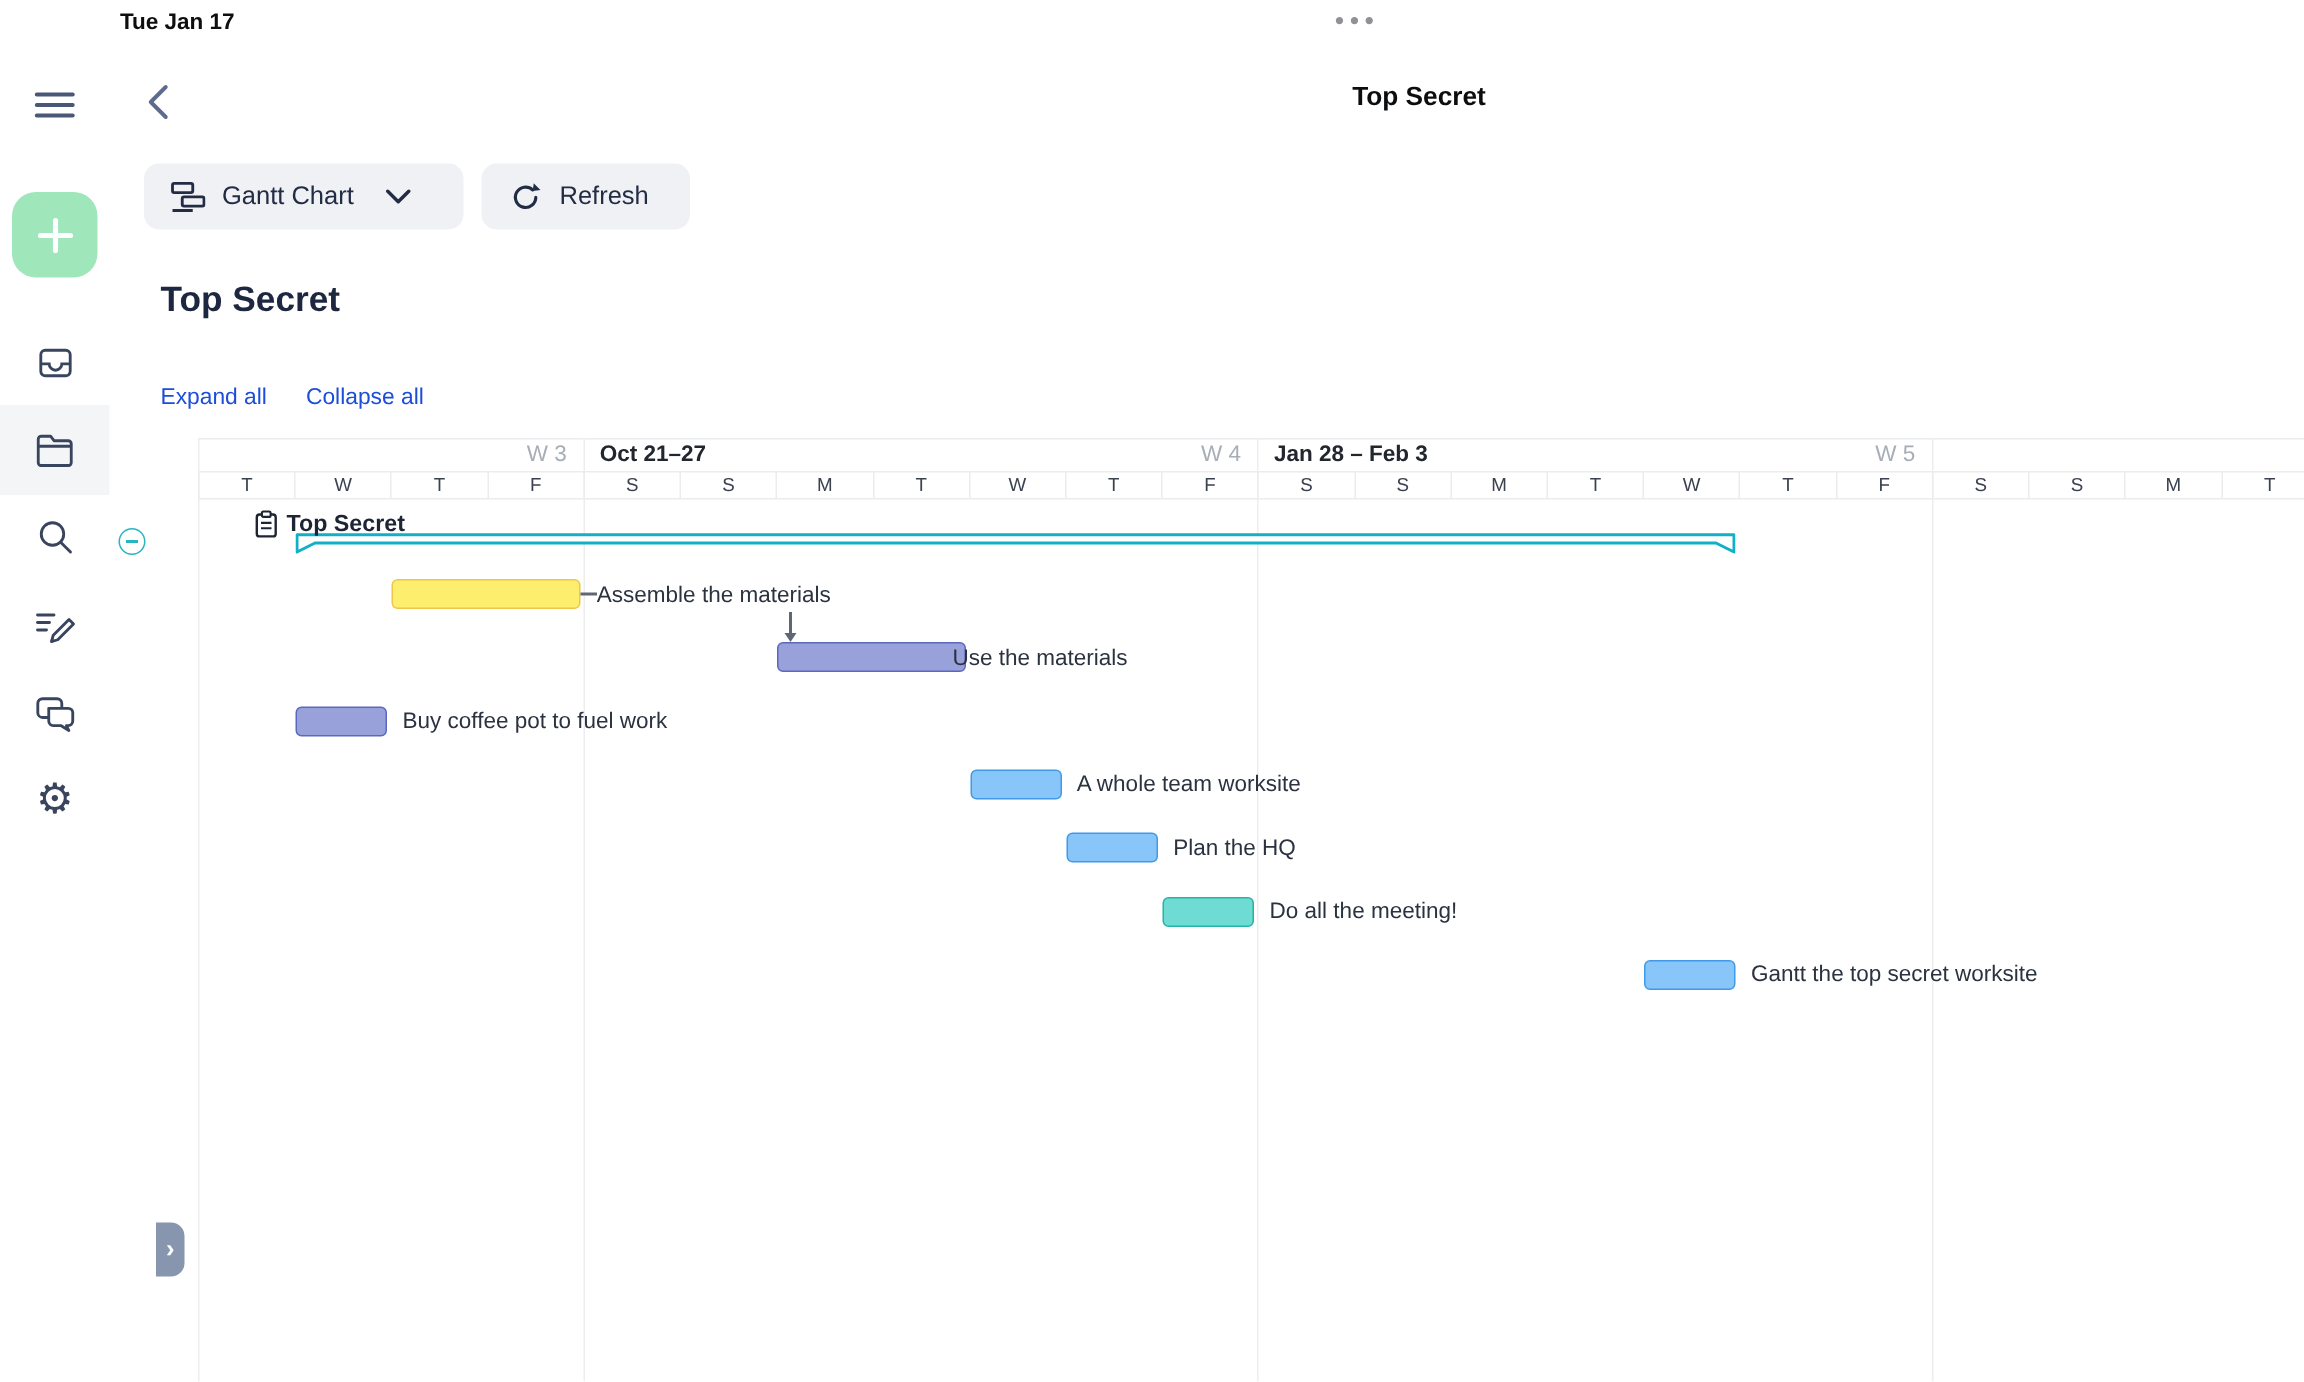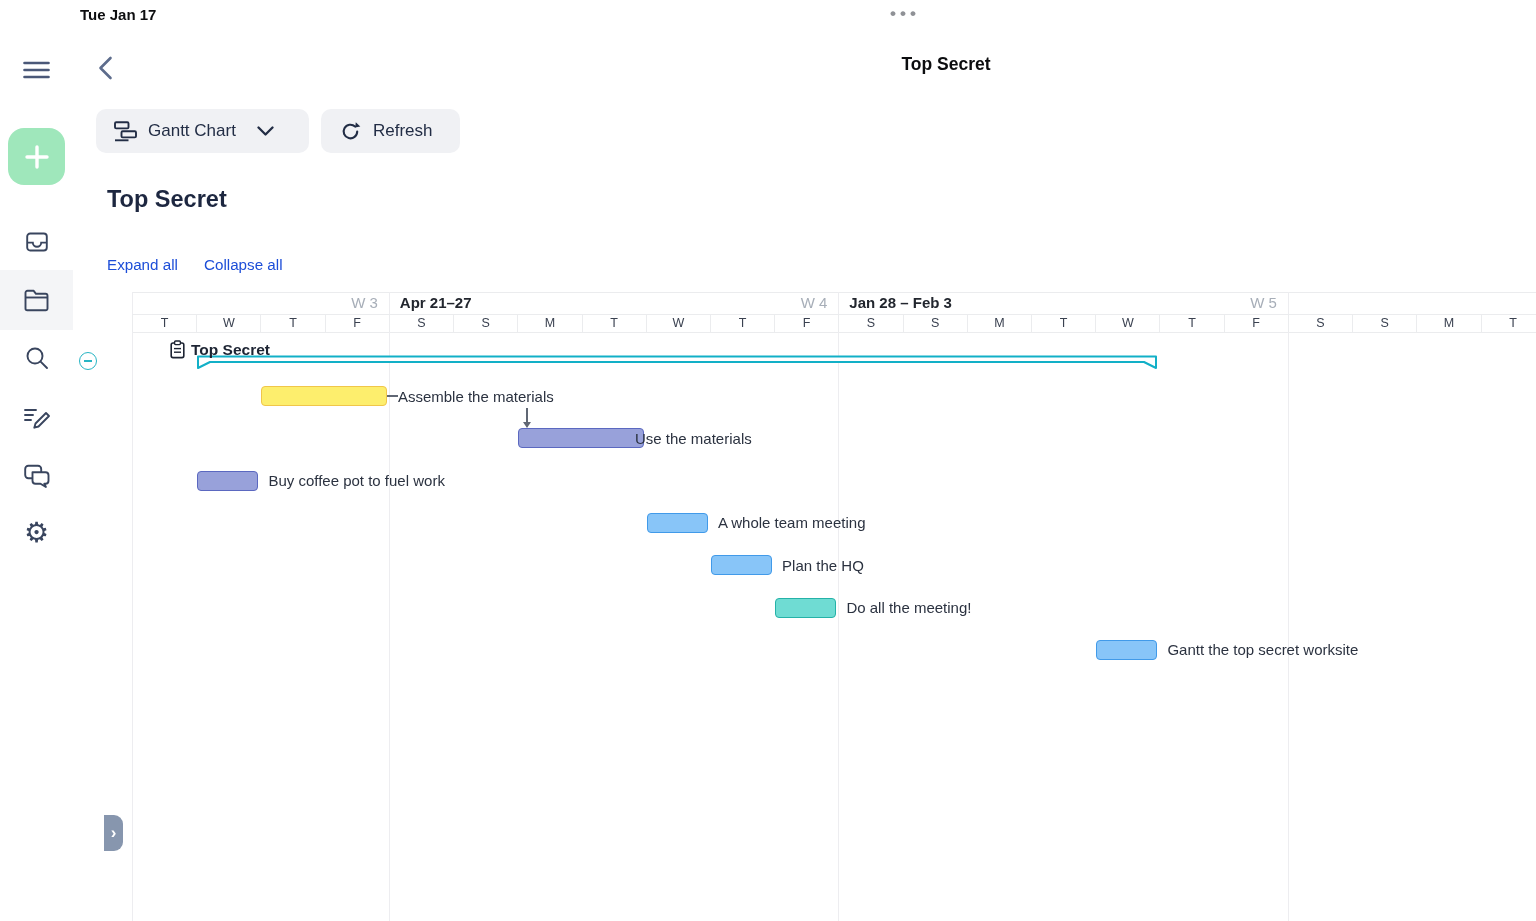--- a/index.html
+++ b/index.html
@@ -164,21 +164,21 @@
 
   <div id="chart" class="abs" style="left:0;top:0;width:1424px;height:921px;pointer-events:none;margin-left:29px;">
       <div class="hline" style="left: 103px; top: 292px; width: 1433px;"></div>
       <div class="hline" style="left: 103px; top: 314px; width: 1433px;"></div>
       <div class="hline" style="left: 103px; top: 332px; width: 1433px;"></div>
       <div class="vline" style="left: 103px; top: 292px; height: 629px;"></div>
       <div class="week-block" style="left: 103px; top: 292px; width: 256.856px; height: 22px;">
         <span class="wk-num">W 3</span>
       </div>
       <div class="week-block" style="left: 359.856px; top: 292px; width: 449.498px; height: 22px;">
-        <span class="wk-range">Apr 21–27</span>
+        <span class="wk-range">Oct 21–27</span>
         <span class="wk-num">W 4</span>
       </div>
       <div class="vline" style="left: 359.9px; top: 292px; height: 629px;"></div>
       <div class="week-block" style="left: 809.354px; top: 292px; width: 449.498px; height: 22px;">
         <span class="wk-range">Jan 28 – Feb 3</span>
         <span class="wk-num">W 5</span>
       </div>
       <div class="vline" style="left: 809.4px; top: 292px; height: 629px;"></div>
       <div class="vline" style="left: 1258.9px; top: 292px; height: 629px;"></div>
       <div class="day-cell" style="left: 103px; top: 314px; width: 64.2px; height: 18px;">T</div>
@@ -211,21 +211,21 @@
       </div>
       <div class="bar" style="left: 232.4px; top: 386px; width: 125.4px; height: 20px; background: rgb(253, 238, 109); border-color: rgb(240, 198, 74); pointer-events: auto;"></div>
       <div class="dep-dash" style="left: 357.9px; top: 395px; width: 11px;"></div>
       <div class="bar-label" style="left: 368.9px; top: 386px; height: 20px; pointer-events: auto;">Assemble the materials</div>
       <div class="bar" style="left: 489.3px; top: 428.3px; width: 125.4px; height: 20px; background: rgb(152, 161, 218); border-color: rgb(91, 104, 192); pointer-events: auto;"></div>
       <div class="bar-label" style="left: 606px; top: 428.3px; height: 20px; pointer-events: auto;">Use the materials</div>
       <div class="dep-arrow" style="left: 497.3px; top: 408.3px; height: 16px;"></div>
       <div class="bar" style="left: 168.2px; top: 470.6px; width: 61.2px; height: 20px; background: rgb(152, 161, 218); border-color: rgb(91, 104, 192); pointer-events: auto;"></div>
       <div class="bar-label" style="left: 239.4px; top: 470.6px; height: 20px; pointer-events: auto;">Buy coffee pot to fuel work</div>
       <div class="bar" style="left: 617.7px; top: 512.9px; width: 61.2px; height: 20px; background: rgb(136, 197, 248); border-color: rgb(65, 154, 233); pointer-events: auto;"></div>
-      <div class="bar-label" style="left: 688.9px; top: 512.9px; height: 20px; pointer-events: auto;">A whole team meeting</div>
+      <div class="bar-label" style="left: 688.9px; top: 512.9px; height: 20px; pointer-events: auto;">A whole team worksite</div>
       <div class="bar" style="left: 681.9px; top: 555.2px; width: 61.2px; height: 20px; background: rgb(136, 197, 248); border-color: rgb(65, 154, 233); pointer-events: auto;"></div>
       <div class="bar-label" style="left: 753.1px; top: 555.2px; height: 20px; pointer-events: auto;">Plan the HQ</div>
       <div class="bar" style="left: 746.1px; top: 597.5px; width: 61.2px; height: 20px; background: rgb(111, 220, 211); border-color: rgb(37, 178, 168); pointer-events: auto;"></div>
       <div class="bar-label" style="left: 817.4px; top: 597.5px; height: 20px; pointer-events: auto;">Do all the meeting!</div>
       <div class="bar" style="left: 1067.2px; top: 639.8px; width: 61.2px; height: 20px; background: rgb(136, 197, 248); border-color: rgb(65, 154, 233); pointer-events: auto;"></div>
       <div class="bar-label" style="left: 1138.4px; top: 639.8px; height: 20px; pointer-events: auto;">Gantt the top secret worksite</div>
     </div>
 
   <div class="abs proj-label">
     <svg width="15" height="19" viewBox="0 0 15 19">

